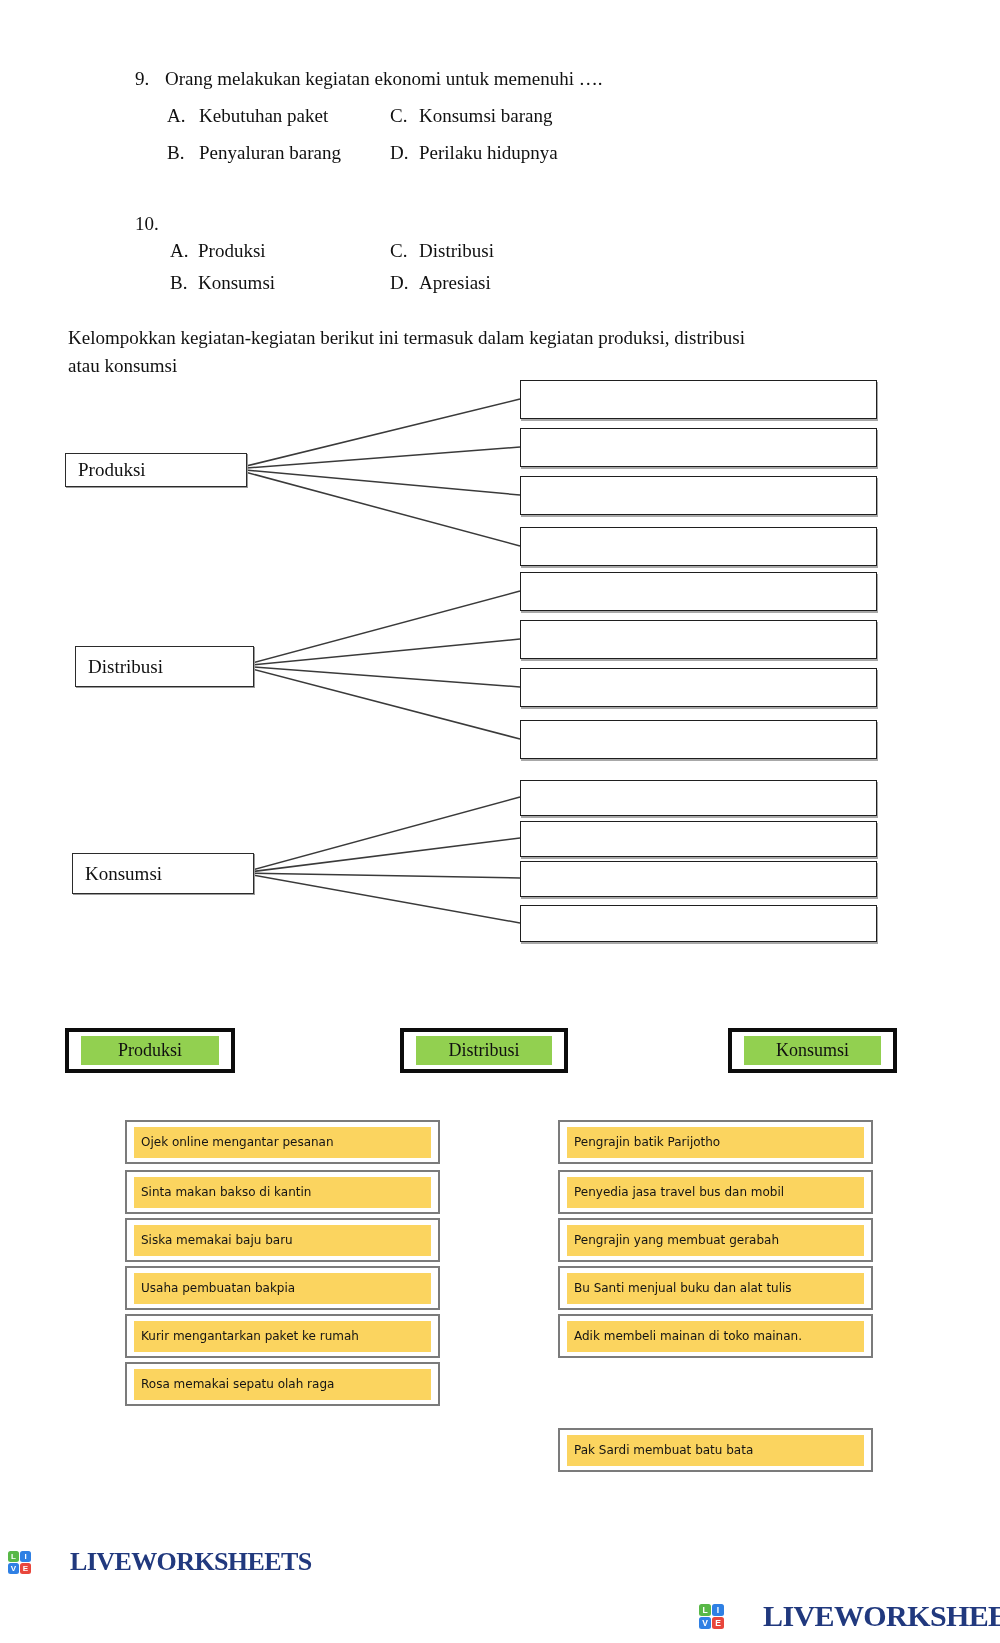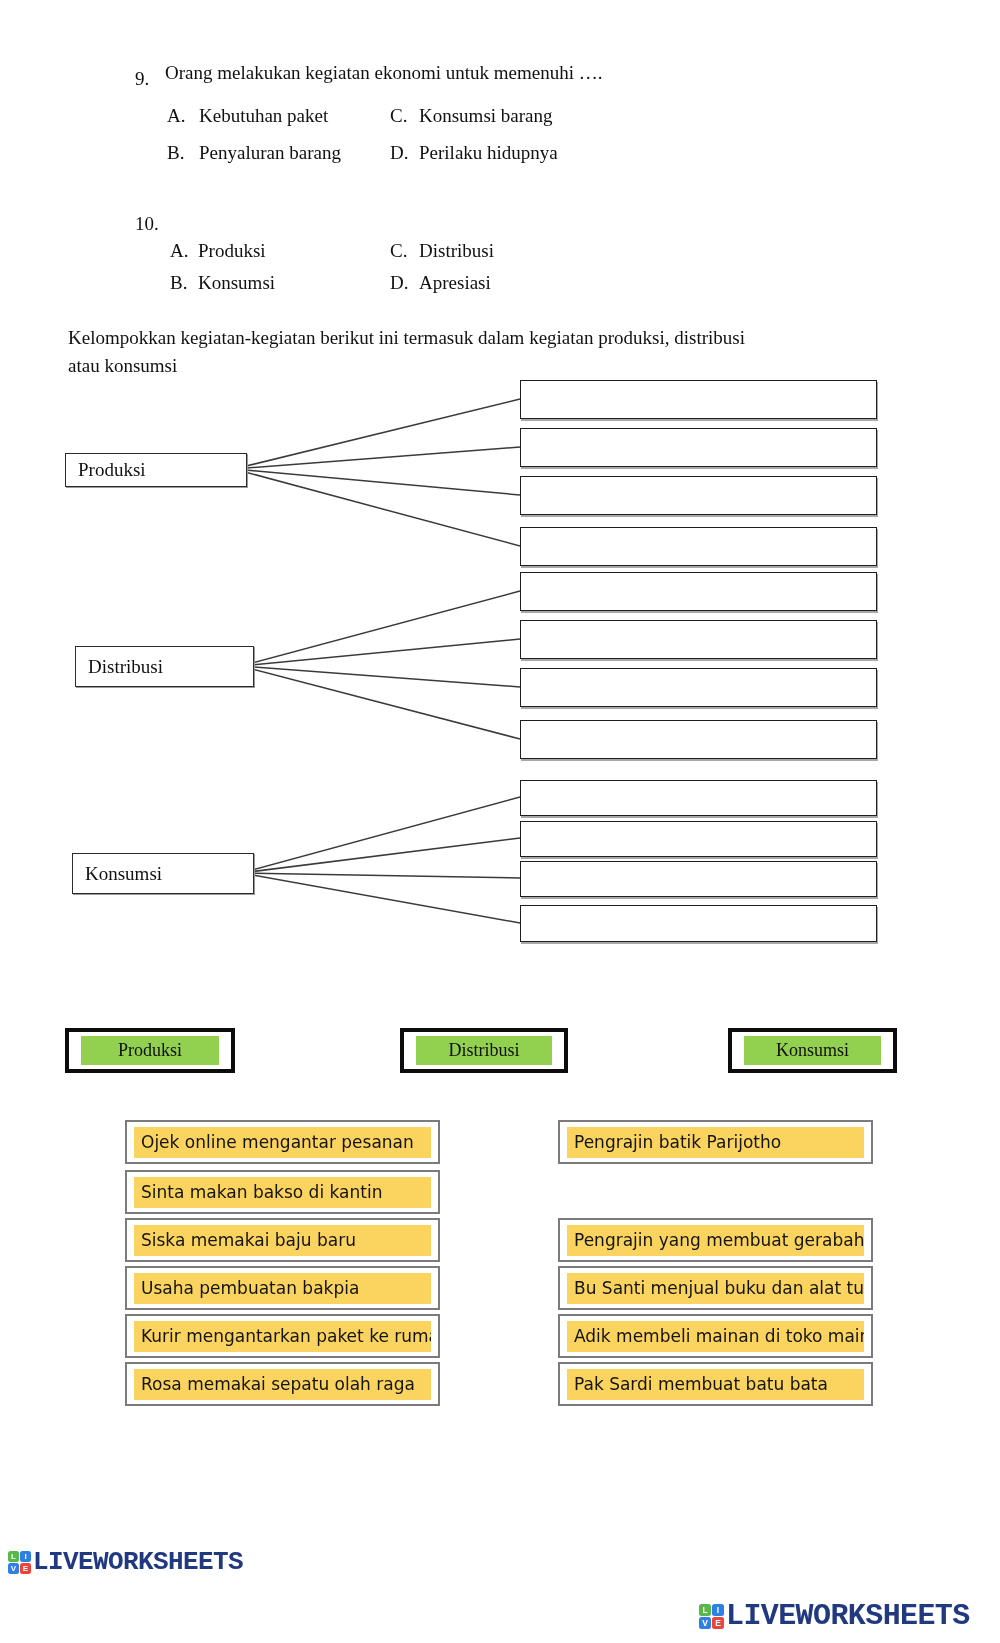--- a/index.html
+++ b/index.html
@@ -16,42 +16,42 @@
   
   .drop-btn{position:absolute;height:45px;border:4px solid #0c0c0c;background:#fff;
             display:flex;align-items:stretch;box-sizing:border-box;}
   .drop-btn .green{flex:1;margin:4px 12px;background:#92d050;display:flex;align-items:center;
             justify-content:center;font-size:18px;color:#101010;}
   
   .item-box{position:absolute;width:315px;height:44px;border:2px solid #7b7b7b;background:#fff;
             box-sizing:border-box;display:flex;align-items:center;}
   .item-box .hl{margin:0 7px;width:calc(100% - 14px);height:31px;background:#fbd45f;
             display:flex;align-items:center;padding-left:7px;box-sizing:border-box;
-            font-family:"DejaVu Sans","Liberation Sans",sans-serif;font-size:17px;color:#141414;
+            font-family:"DejaVu Sans","Liberation Sans",sans-serif;font-size:12px;color:#141414;
             white-space:nowrap;overflow:hidden;}
   
   .logo{position:absolute;display:flex;align-items:center;}
   .logo-grid{display:grid;grid-template-columns:repeat(2,1fr);grid-gap:1px;margin-right:2px;}
   .logo-sq{display:flex;align-items:center;justify-content:center;border-radius:2.5px;
            color:#fff;font-family:"Liberation Sans","DejaVu Sans",sans-serif;font-weight:bold;}
   .sq-green{background:#58b847;} .sq-blue{background:#2f80e4;} .sq-red{background:#e8463c;}
-  .logo-text{font-family:Liberation Mono, monospace;font-weight:bold;
-             color:#21397e;letter-spacing:-0.6px;}
+  .logo-text{font-family:Liberation Serif, serif;font-weight:bold;
+             color:#21397e;letter-spacing:-0.6px;margin-left:37px;}
   .logo-sm .logo-sq{width:11px;height:11px;font-size:8px;}
   .logo-sm .logo-text{font-size:26px;}
   .logo-lg .logo-sq{width:12px;height:12px;font-size:8.5px;}
   .logo-lg .logo-text{font-size:30px;}
 </style>
 </head>
 <body>
 
 <div class="page">
 
   <span class="t" style="left:135px;top:68px">9.</span>
-  <span class="t" style="left:165px;top:62px">Orang melakukan kegiatan ekonomi untuk memenuhi ….</span>
+  <span class="t" style="left:165px;top:68px">Orang melakukan kegiatan ekonomi untuk memenuhi ….</span>
   <span class="t" style="left:167px;top:105px">A.</span>
   <span class="t" style="left:199px;top:105px">Kebutuhan paket</span>
   <span class="t" style="left:390px;top:105px">C.</span>
   <span class="t" style="left:419px;top:105px">Konsumsi barang</span>
   <span class="t" style="left:167px;top:142px">B.</span>
   <span class="t" style="left:199px;top:142px">Penyaluran barang</span>
   <span class="t" style="left:390px;top:142px">D.</span>
   <span class="t" style="left:419px;top:142px">Perilaku hidupnya</span>
 
   <span class="t" style="left:135px;top:213px">10.</span>
@@ -132,30 +132,33 @@
   <div class="item-box" style="left:125px;top:1314px">
       <div class="hl">Kurir mengantarkan paket ke rumah</div>
     </div>
   <div class="item-box" style="left:558px;top:1120px">
       <div class="hl">Pengrajin batik Parijotho</div>
     </div>
 
   <div class="item-box" style="left:125px;top:1362px">
       <div class="hl">Rosa memakai sepatu olah raga</div>
     </div>
+  <div class="item-box" style="left:558px;top:1170px">
+      <div class="hl">Penyedia jasa travel bus dan mobil</div>
+    </div>
   <div class="item-box" style="left:558px;top:1218px">
       <div class="hl">Pengrajin yang membuat gerabah</div>
     </div>
   <div class="item-box" style="left:558px;top:1266px">
       <div class="hl">Bu Santi menjual buku dan alat tulis</div>
     </div>
   <div class="item-box" style="left:558px;top:1314px">
       <div class="hl">Adik membeli mainan di toko mainan.</div>
     </div>
-  <div class="item-box" style="left:558px;top:1362px">
+  <div class="item-box" style="left:558px;top:1428px">
       <div class="hl">Pak Sardi membuat batu bata</div>
     </div>
 
   <div class="logo logo-sm" style="left:8px;top:1547px">
     <div class="logo-grid">
       <div class="logo-sq sq-green">L</div>
       <div class="logo-sq sq-blue">I</div>
       <div class="logo-sq sq-blue">V</div>
       <div class="logo-sq sq-red">E</div>
     </div>

